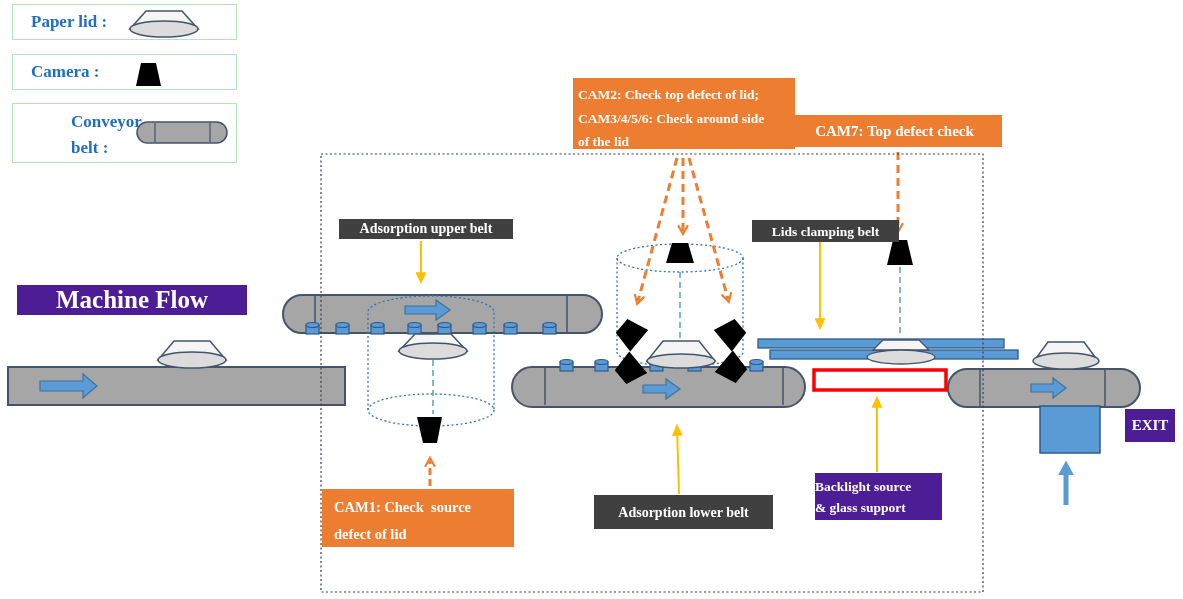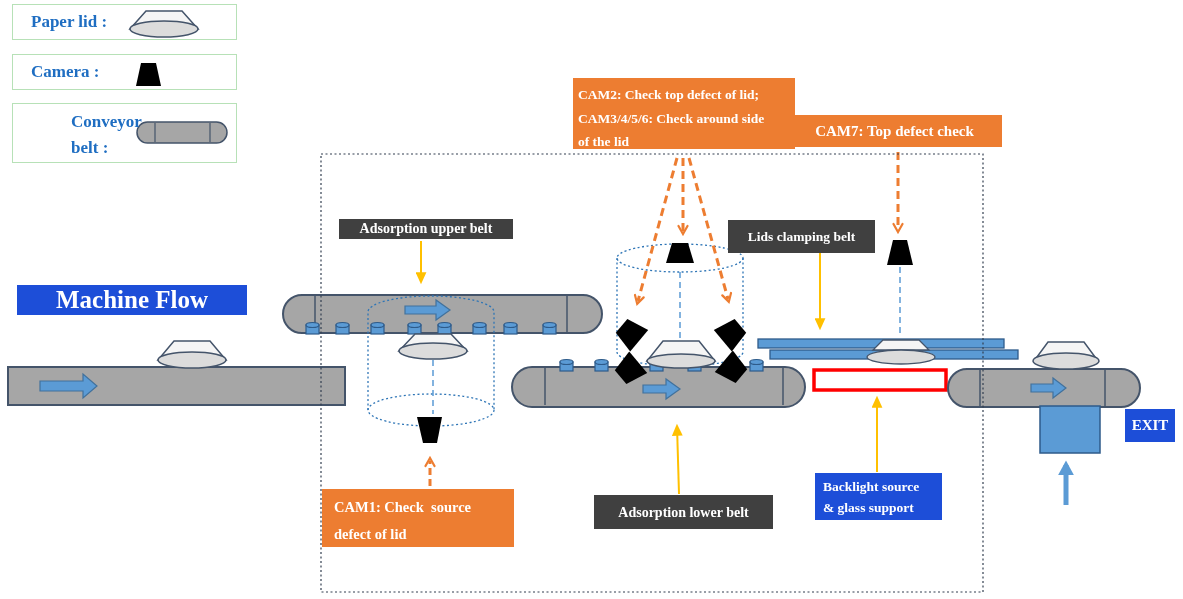--- a/index.html
+++ b/index.html
@@ -3,35 +3,35 @@
 <meta charset="utf-8">
 <style>
   html,body{margin:0;padding:0;background:#fff;}
   #stage{position:relative;width:1183px;height:599px;background:#fff;overflow:hidden;
          font-family:Liberation Serif, serif;}
   #scene{position:absolute;left:0;top:0;z-index:1;}
   .lbl{position:absolute;z-index:2;box-sizing:border-box;font-weight:bold;color:#fff;}
   .center{display:flex;align-items:center;justify-content:center;text-align:center;}
   .orange{background:#ED7D31;}
   .yellow{background:#404040;}
-  .green{background:#1d4ed8;}
+  .green{background:#4c1d95;}
   .gray{background:#A6A6A6;}
   .legend-box{position:absolute;z-index:2;box-sizing:border-box;border:1px solid #b7e1b7;
               display:flex;align-items:center;}
   .legend-text{color:#1F6EC2;font-weight:bold;font-size:17px;padding-left:18px;line-height:1.55;}
   .pre{white-space:pre-wrap;}
   .block{display:block;}
   #t-machine{left:17px;top:285px;width:230px;height:30px;font-size:25px;line-height:30px;}
   #t-upper{left:339px;top:219px;width:174px;height:20px;font-size:14px;line-height:20px;}
-  #t-clamp{left:728px;top:220px;width:147px;height:33px;font-size:13.5px;line-height:19px;}
+  #t-clamp{left:752px;top:220px;width:147px;height:22px;font-size:13.5px;line-height:19px;}
   #t-lower{left:594px;top:495px;width:179px;height:34px;font-size:14px;line-height:21px;}
   #t-cam2{left:573px;top:78px;width:222px;height:71px;font-size:13.5px;padding:5px 0 18px 5px;line-height:23.5px;}
   #t-cam7{left:787px;top:115px;width:215px;height:32px;font-size:15px;line-height:32px;}
   #t-cam1{left:322px;top:489px;width:192px;height:58px;font-size:14.5px;padding:5px 0 0 12px;line-height:27px;}
-  #t-backlight{left:815px;top:473px;width:127px;height:47px;font-size:13.5px;padding:4px 0 0 8px;line-height:20.5px;}
+  #t-backlight{left:815px;top:473px;width:127px;height:47px;font-size:13.5px;padding:4px 0 0 0;line-height:20.5px;}
   #t-exit{left:1125px;top:409px;width:50px;height:33px;font-size:15px;line-height:33px;}
   #t-reject{left:1013px;top:508px;width:107px;height:47px;font-size:14px;padding:3px 0 0 17px;line-height:21px;}
   #lg1{left:12px;top:4px;width:225px;height:36px;}
   #lg2{left:12px;top:54px;width:225px;height:36px;}
   #lg3{left:12px;top:103px;width:225px;height:60px;align-items:center;padding-left:40px;}
   #lg3 .legend-text{width:95px;padding-top:4px;}
 </style>
 </head>
 <body>
 

